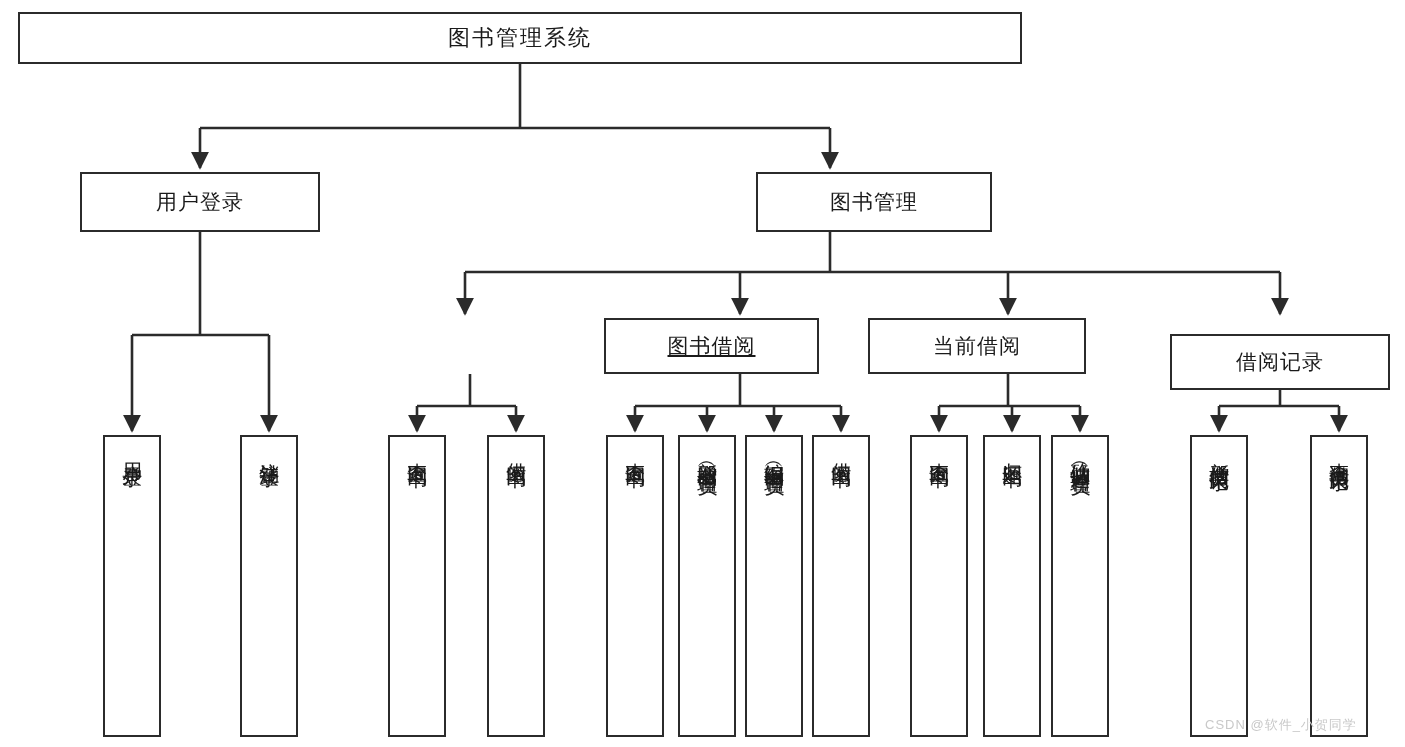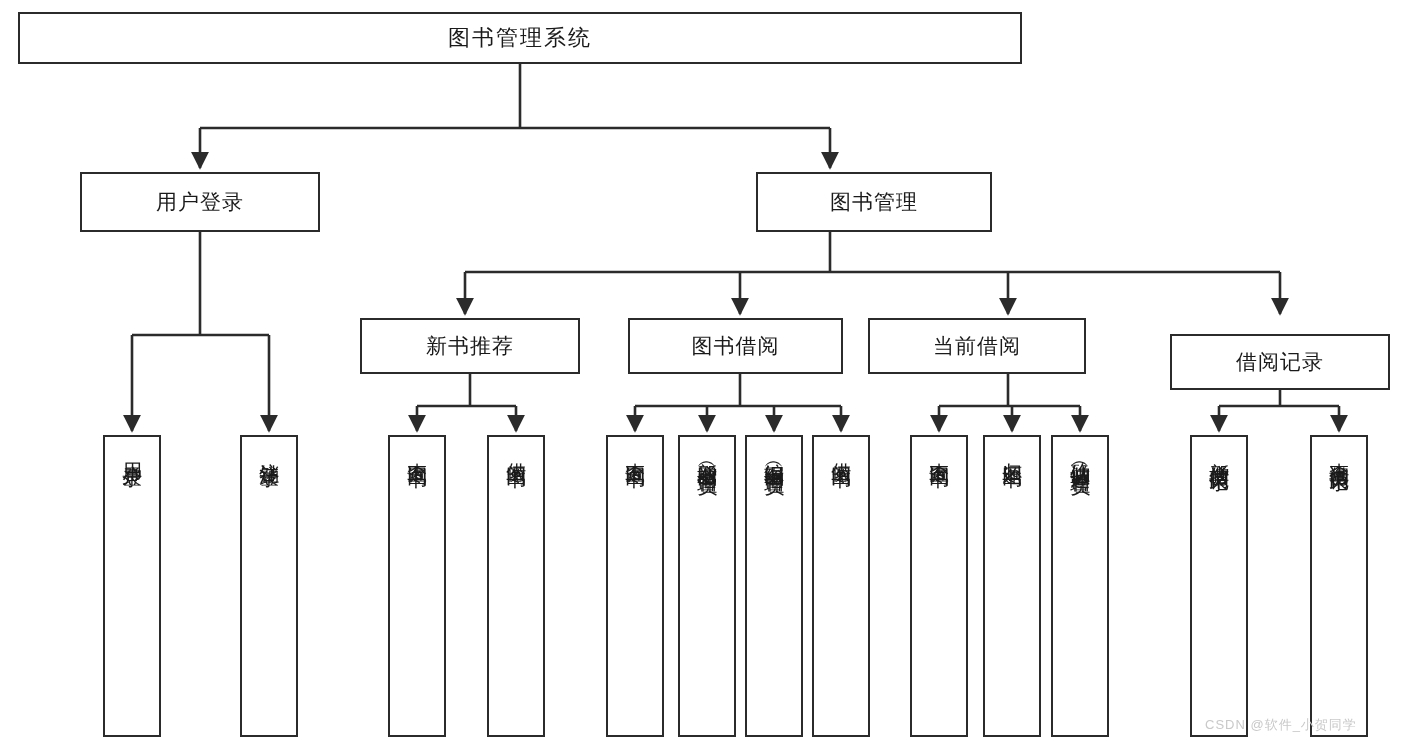--- a/index.html
+++ b/index.html
@@ -71,22 +71,21 @@
       <path d="M 1219 406 L 1219 431" marker-end="url(#arrow)"></path>
       <path d="M 1339 406 L 1339 431" marker-end="url(#arrow)"></path>
     </g>
   </svg>
 
   <div class="node title" style="left:18px;top:12px;width:1004px;height:52px;">图书管理系统</div>
 
   <div class="node horiz" style="left:80px;top:172px;width:240px;height:60px;">用户登录</div>
   <div class="node horiz" style="left:712px;top:172px;width:236px;height:60px;margin-left:44px;">图书管理</div>
 
-  <div class="node horiz" style="left:360px;top:318px;width:220px;height:56px;">新书推荐</div>
-  <div class="node horiz" style="left:628px;top:318px;width:215px;height:56px;">图书借阅</div>
+  <div class="node horiz" style="left:604px;top:318px;width:215px;height:56px;text-decoration:underline;">图书借阅</div>
   <div class="node horiz" style="left:868px;top:318px;width:218px;height:56px;">当前借阅</div>
   <div class="node horiz" style="left:1170px;top:334px;width:220px;height:56px;">借阅记录</div>
 
   <div class="node vert" style="left:103px;top:435px;width:58px;height:302px;">用户登录</div>
   <div class="node vert" style="left:240px;top:435px;width:58px;height:302px;">注销登录</div>
 
   <div class="node vert" style="left:388px;top:435px;width:58px;height:302px;">查询图书</div>
   <div class="node vert" style="left:487px;top:435px;width:58px;height:302px;">借阅图书</div>
 
   <div class="node vert" style="left:606px;top:435px;width:58px;height:302px;">查询图书</div>

